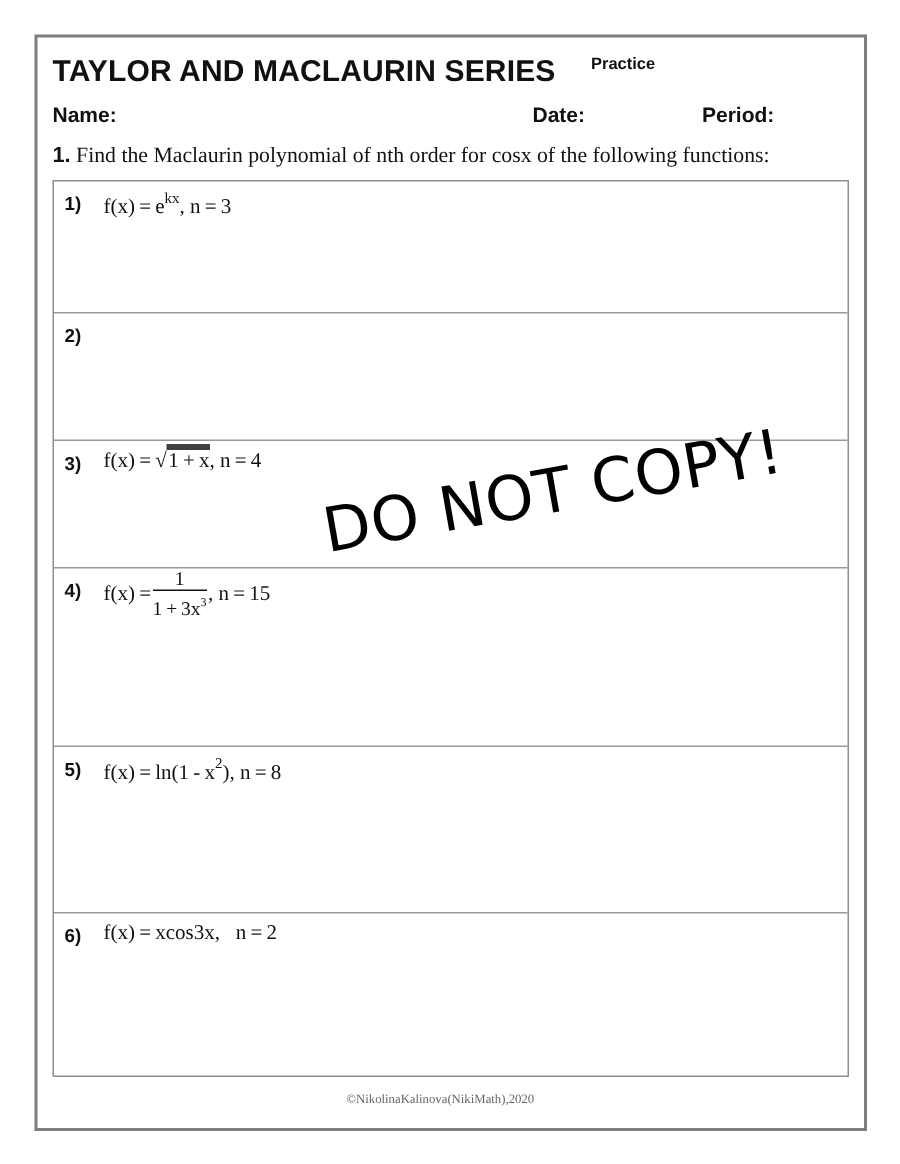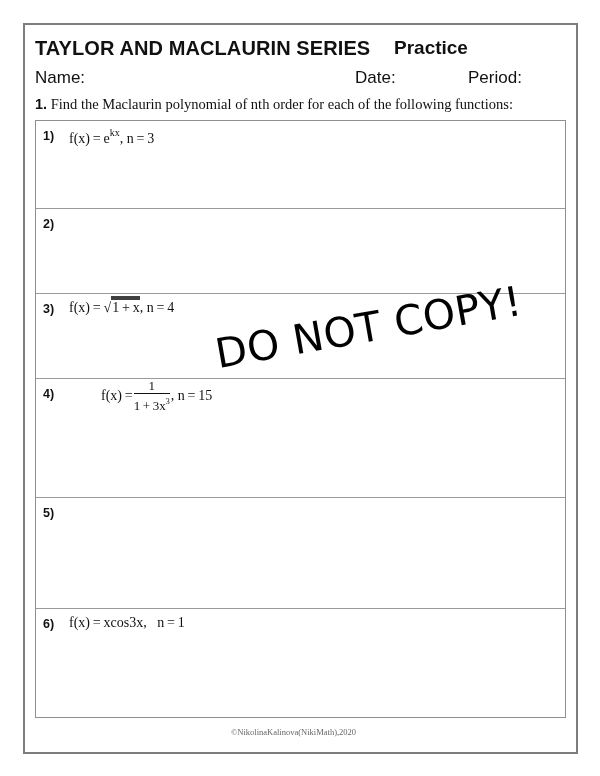--- a/index.html
+++ b/index.html
@@ -3,23 +3,23 @@
 <meta charset="utf-8">
 <style>
   html, body { margin:0; padding:0; background:#ffffff; }
   body { width:600px; height:776px; position:relative; overflow:hidden;
          font-family:"DejaVu Serif", serif; color:#111; }
   .outer { position:absolute; left:23px; top:23px; width:551px; height:727px;
            border:2px solid #7d7d7d; box-sizing:content-box; }
   .title { position:absolute; left:35px; top:37px; font-family:"Liberation Sans", sans-serif;
            font-weight:bold; font-size:20px; letter-spacing:0.1px; }
   .practice { position:absolute; left:394px; top:37px; font-family:"Liberation Sans", sans-serif;
-              font-weight:bold; font-size:19px; }
+              font-weight:bold; font-size:11px; }
   .lbl { position:absolute; top:68px; font-family:"Liberation Sans", sans-serif;
-         font-weight:normal; font-size:17px; }
+         font-weight:bold; font-size:14px; }
   .instr { position:absolute; left:35px; top:96px; font-family:"Liberation Serif", serif;
            font-size:14.5px; }
   .instr b { font-family:"Liberation Sans", sans-serif; }
   .box { position:absolute; left:35px; top:120px; width:529px; height:596px;
          border:1px solid #8f8f8f; }
   .row { position:absolute; left:0; width:529px; border-bottom:1px solid #9a9a9a; }
   .row:last-child { border-bottom:none; }
   .num { position:absolute; left:7px; top:8px; font-family:"Liberation Sans", sans-serif;
          font-weight:bold; font-size:12.5px; }
   .expr { position:absolute; left:33px; top:6px; font-family:"Liberation Serif", serif;
@@ -43,50 +43,51 @@
 
 <div class="title">TAYLOR AND MACLAURIN SERIES</div>
 <div class="practice">Practice</div>
 
 <div class="lbl" style="left:35px;">Name:</div>
 <div class="lbl" style="left:355px;">Date:</div>
 <div class="lbl" style="left:468px;">Period:</div>
 
 <div class="instr">
   <b>1.</b>
-  <span>Find the Maclaurin polynomial of nth order for each of the following functions:</span>
+  <span>Find the Maclaurin polynomial of nth order for cosx of the following functions:</span>
 </div>
 
 <div class="box">
 
   <div class="row" style="top:0; height:87px;">
     <span class="num">1)</span>
     <span class="expr"><span>f(x) = e</span><sup>kx</sup><span>,  n = 3</span></span>
   </div>
 
   <div class="row" style="top:88px; height:84px;">
     <span class="num">2)</span>
   </div>
 
   <div class="row" style="top:173px; height:84px;">
     <span class="num">3)</span>
     <span class="expr"><span>f(x) = √</span><span class="sqrt">1 + x</span><span>,  n = 4</span></span>
   </div>
 
   <div class="row" style="top:258px; height:118px;">
     <span class="num">4)</span>
-    <span class="expr" style="top:0;margin-left:32px;"><span>f(x) =</span><span class="frac"><span class="n">1</span><span class="d"><span>1 + 3x</span><sup>3</sup></span></span><span>,  n = 15</span></span>
+    <span class="expr" style="top:0;"><span>f(x) =</span><span class="frac"><span class="n">1</span><span class="d"><span>1 + 3x</span><sup>3</sup></span></span><span>,  n = 15</span></span>
   </div>
 
   <div class="row" style="top:377px; height:110px;">
     <span class="num">5)</span>
+    <span class="expr"><span>f(x) = ln(1 - x</span><sup>2</sup><span>),   n = 8</span></span>
   </div>
 
   <div class="row" style="top:488px; height:108px;">
     <span class="num">6)</span>
-    <span class="expr"><span>f(x) = xcos3x,</span><span style="white-space:pre;">   n = 1</span></span>
+    <span class="expr"><span>f(x) = xcos3x,</span><span style="white-space:pre;">   n = 2</span></span>
   </div>
 
 </div>
 
 <div class="watermark">DO NOT COPY!</div>
 
 <div class="footer">©NikolinaKalinova(NikiMath),2020</div>
 
 </body></html>

